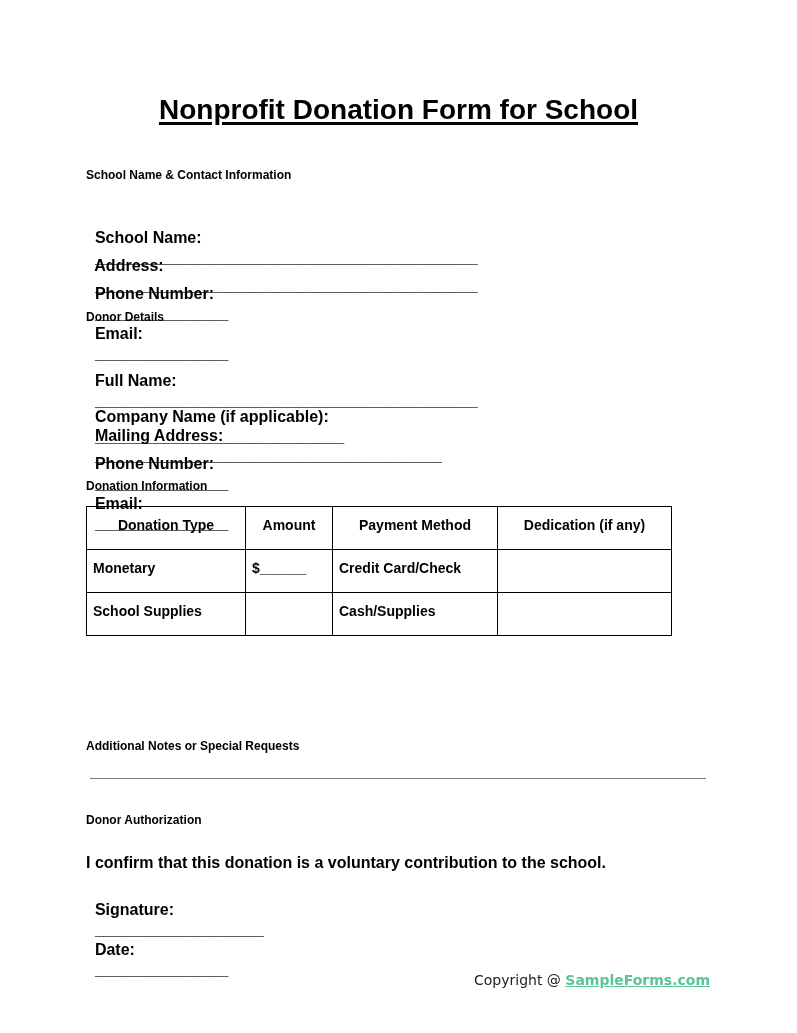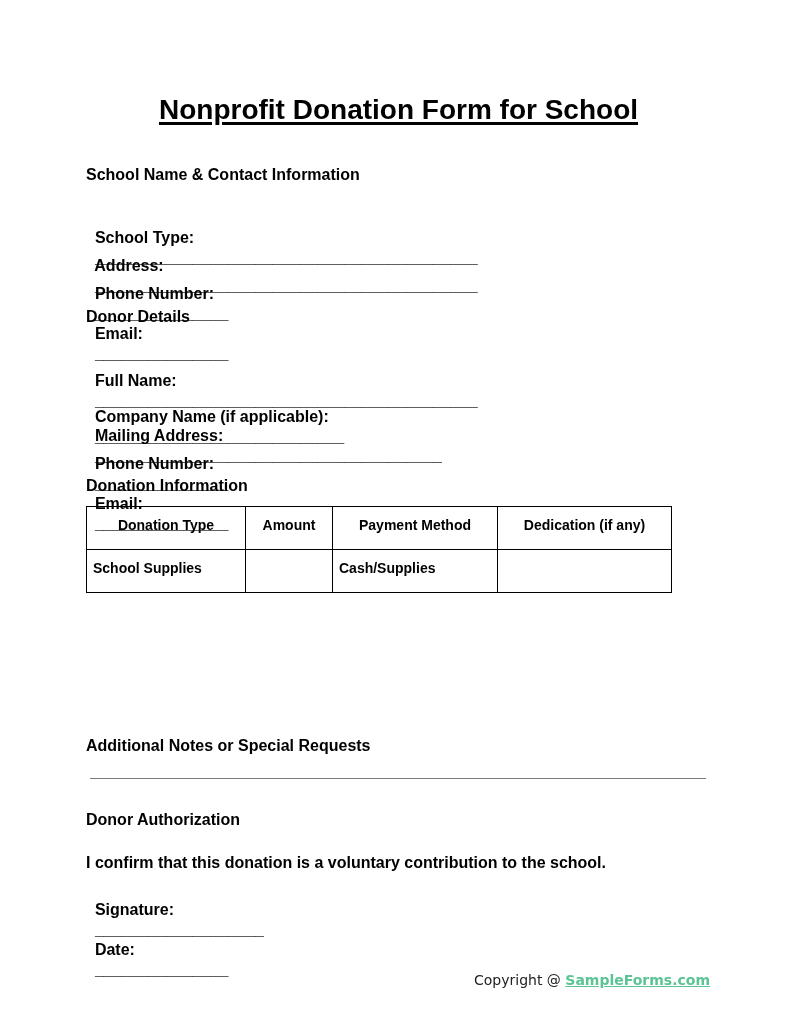--- a/index.html
+++ b/index.html
@@ -25,21 +25,21 @@
       font-weight: bold;
       text-decoration: underline;
       text-decoration-thickness: 3px;
       text-underline-offset: 3px;
       margin: 0;
       line-height: 44px;
     }
     .section-head {
       position: absolute;
       left: 86px;
-      font-size: 16px;
+      font-size: 12px;
       font-weight: bold;
       line-height: 20px;
       margin: 0;
     }
     .field-line {
       position: absolute;
       left: 86px;
       font-size: 16px;
       font-weight: bold;
       line-height: 20px;
@@ -102,21 +102,21 @@
     }
   </style>
 </head>
 <body>
 
 <h1 class="page-title">Nonprofit Donation Form for School</h1>
 
 <h2 class="section-head" style="top:165px;">School Name &amp; Contact Information</h2>
 
 <div class="field-line" style="top:208px;">
-  <span>School Type:</span>
+  <span>School Name:</span>
   <span class="blank">___________________________________________</span>
 </div>
 <div class="field-line" style="top:236px;">
   <span>Address:</span>
   <span class="blank">___________________________________________</span>
 </div>
 <div class="field-line" style="top:264px;">
   <span>Phone Number:</span>
   <span class="blank">_______________</span>
   <span>Email:</span>
@@ -150,20 +150,26 @@
   <thead>
     <tr>
       <th class="col-type">Donation Type</th>
       <th class="col-amount">Amount</th>
       <th class="col-method">Payment Method</th>
       <th class="col-dedication">Dedication (if any)</th>
     </tr>
   </thead>
   <tbody>
     <tr>
+      <td>Monetary</td>
+      <td>$______</td>
+      <td>Credit Card/Check</td>
+      <td></td>
+    </tr>
+    <tr>
       <td>School Supplies</td>
       <td></td>
       <td>Cash/Supplies</td>
       <td></td>
     </tr>
   </tbody>
 </table>
 
 <h2 class="section-head" style="top:736px;">Additional Notes or Special Requests</h2>
 <div class="notes-line"></div>

